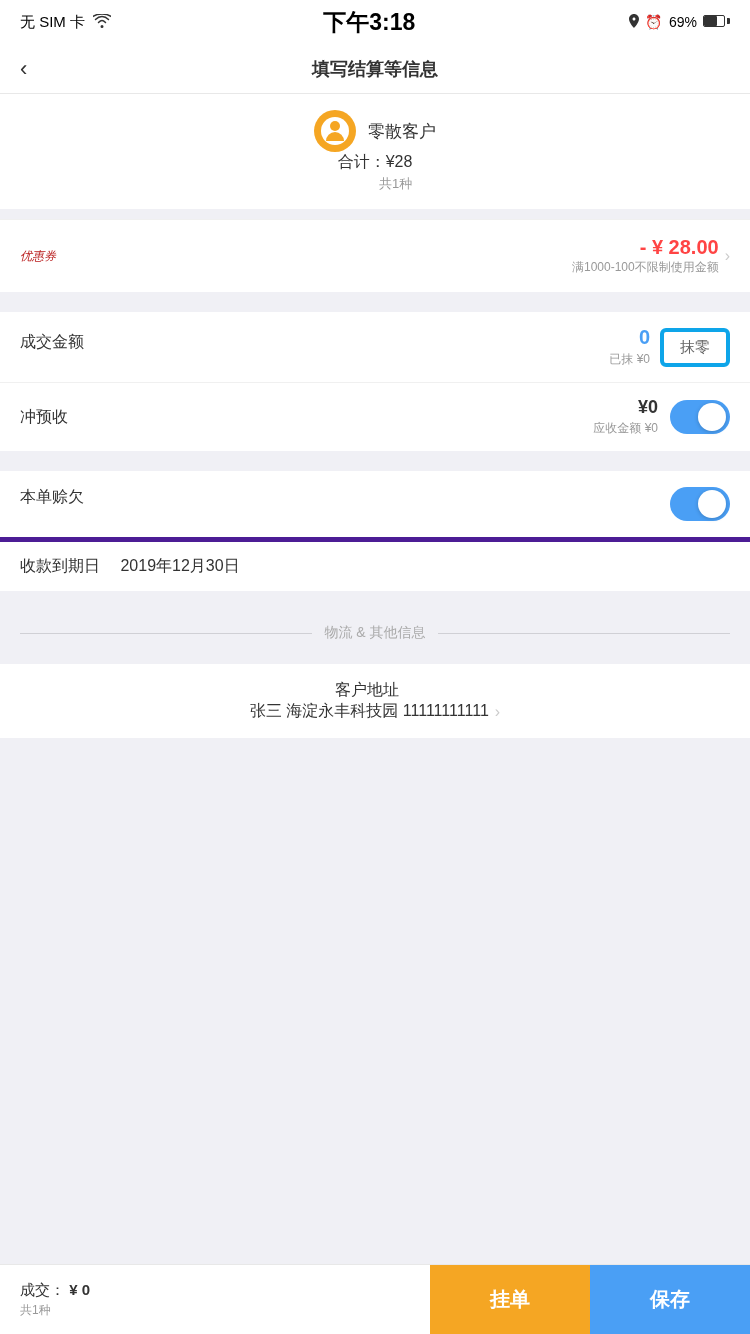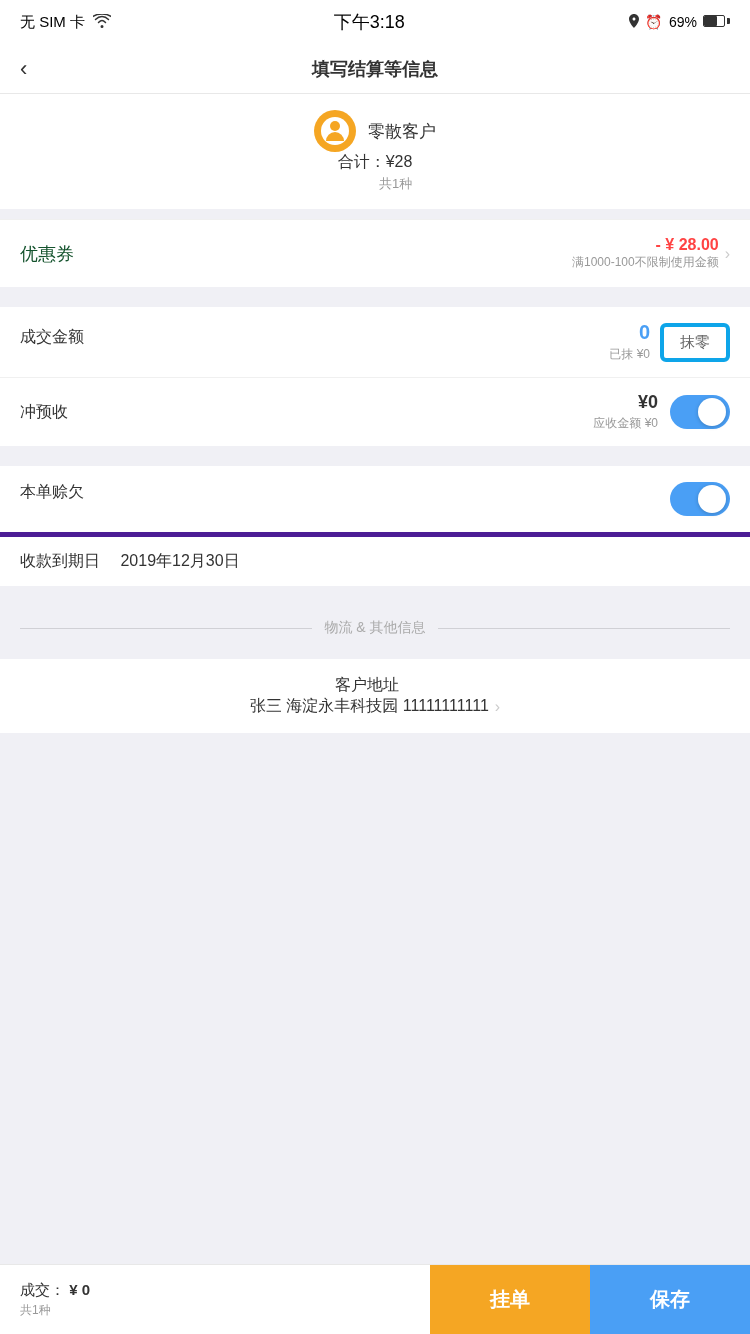--- a/index.html
+++ b/index.html
@@ -18,21 +18,21 @@
       height: 44px;
       background: #fff;
       display: flex;
       align-items: center;
       justify-content: space-between;
       padding: 0 20px;
       font-size: 15px;
       font-weight: 500;
     }
     .status-left { display: flex; align-items: center; gap: 8px; }
-    .status-center { font-size: 18px; font-weight: 400; }
+    .status-center { font-size: 23px; font-weight: 700; }
     .status-right { display: flex; align-items: center; gap: 6px; font-size: 14px; }
 
     
     .nav-bar {
       height: 50px;
       background: #fff;
       display: flex;
       align-items: center;
       justify-content: center;
       position: relative;
@@ -118,23 +118,23 @@
     .customer-count { font-size: 13px; color: #999; margin-top: 2px; }
 
     
     .coupon-row {
       padding: 16px 20px;
       display: flex;
       align-items: center;
       justify-content: space-between;
       border-top: 1px solid #f0f0f0;
     }
-    .coupon-label { font-size: 18px; color: #14532d; }
+    .coupon-label { font-size: 12px; color: #b91c1c; font-style: italic; }
     .coupon-right { display: flex; align-items: center; gap: 6px; }
-    .coupon-amount { font-size: 16px; font-weight: 600; color: #ff4444; }
+    .coupon-amount { font-size: 20px; font-weight: 600; color: #ff4444; }
     .coupon-desc { font-size: 12px; color: #999; }
     .coupon-right-wrap { text-align: right; }
     .chevron-icon { font-size: 16px; color: #ccc; }
 
     
     .deal-row {
       padding: 14px 20px;
       display: flex;
       align-items: flex-start;
       justify-content: space-between;

